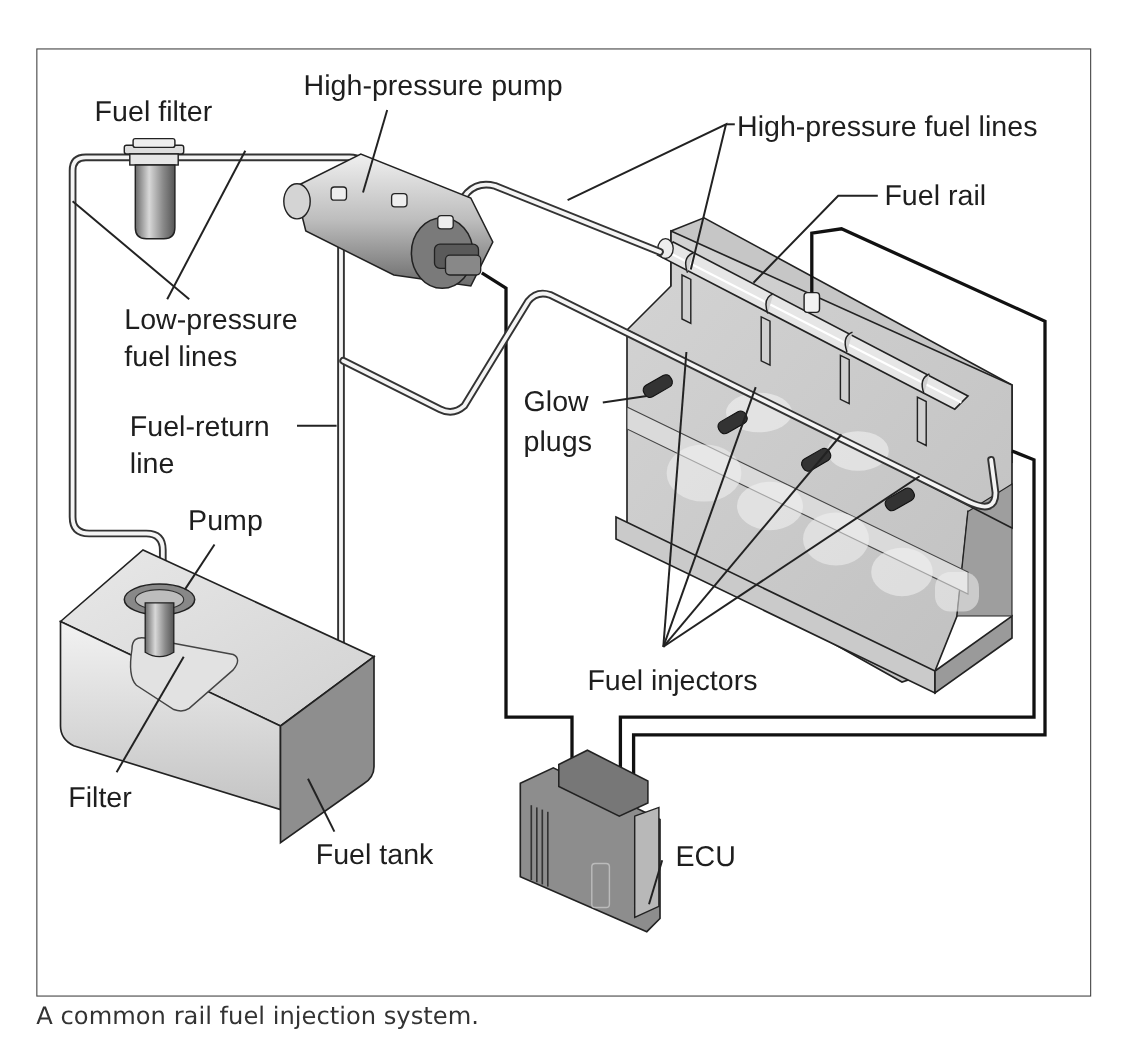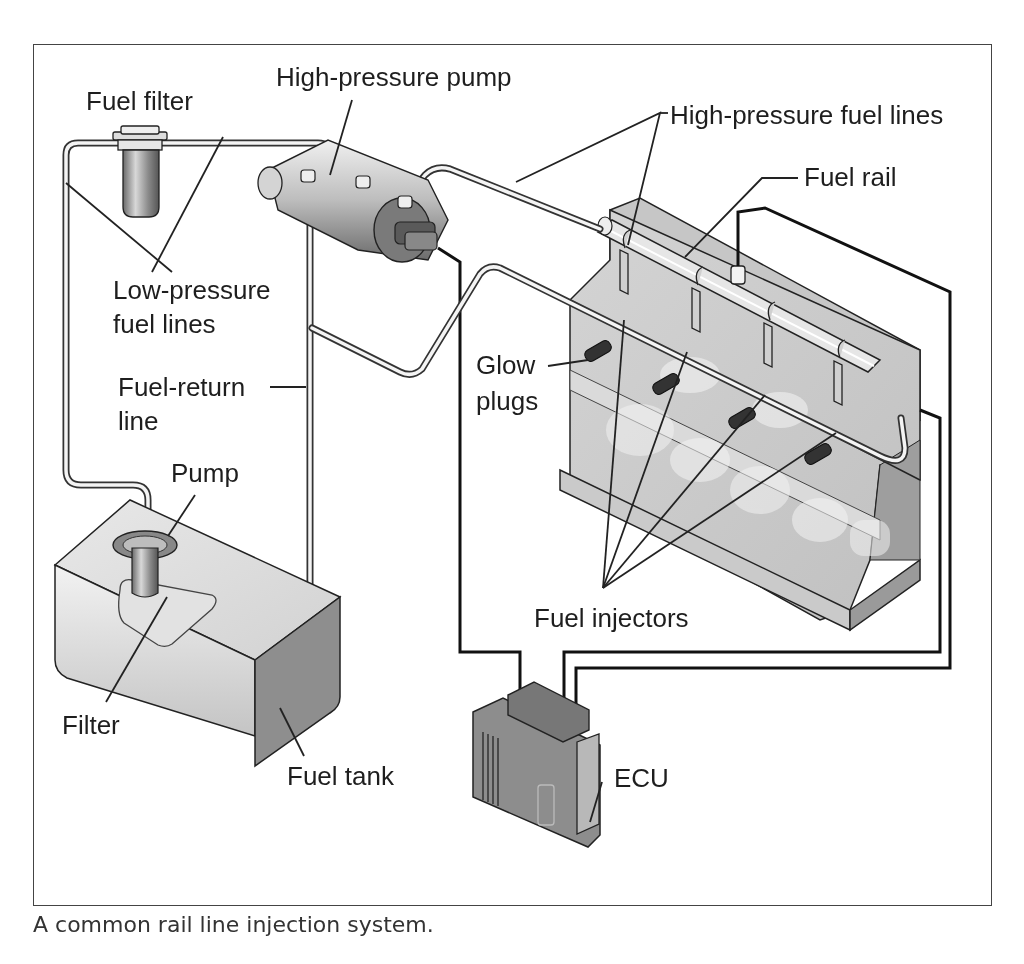--- a/index.html
+++ b/index.html
@@ -183,13 +183,13 @@
     <text class="lbl" x="118" y="396">Fuel-return</text>
     <text class="lbl" x="118" y="430">line</text>
     <text class="lbl" x="171" y="482">Pump</text>
     <text class="lbl" x="62" y="734">Filter</text>
     <text class="lbl" x="287" y="785">Fuel tank</text>
     <text class="lbl" x="534" y="627">Fuel injectors</text>
     <text class="lbl" x="614" y="787">ECU</text>
   </g>
 </svg>
 
-<div class="cap">A common rail line injection system.</div>
+<div class="cap">A common rail fuel injection system.</div>
 
 </body></html>

